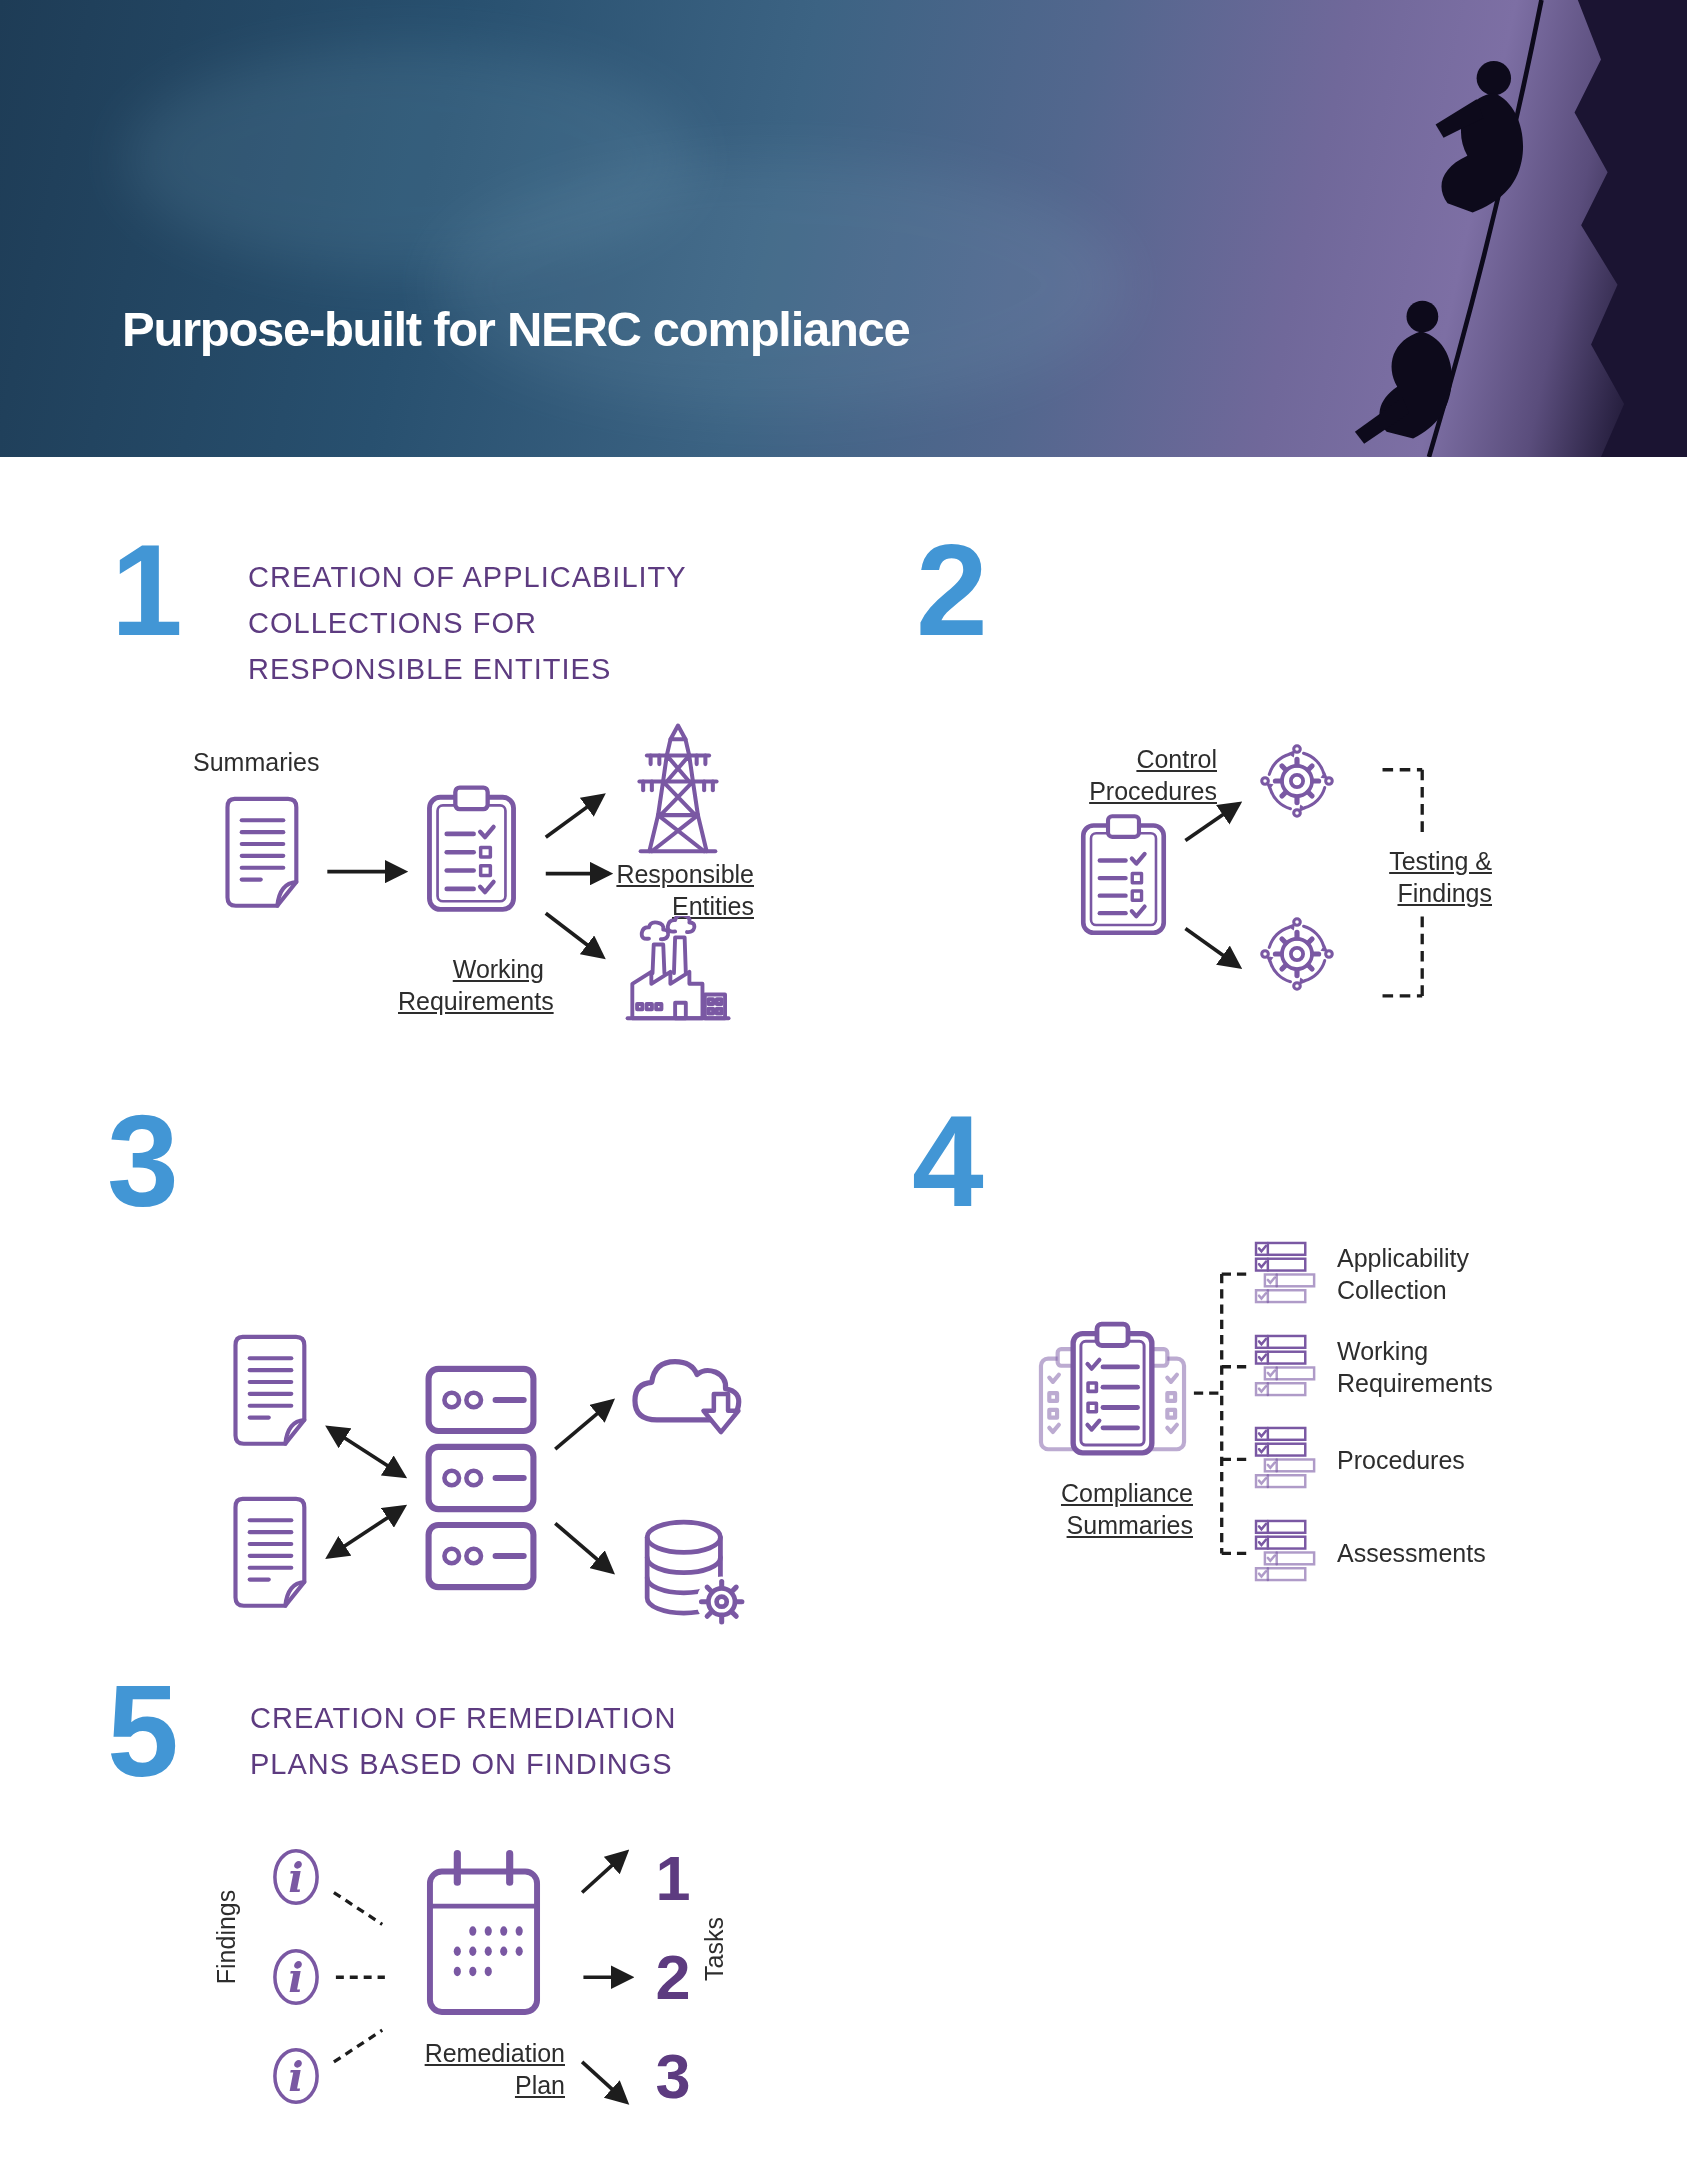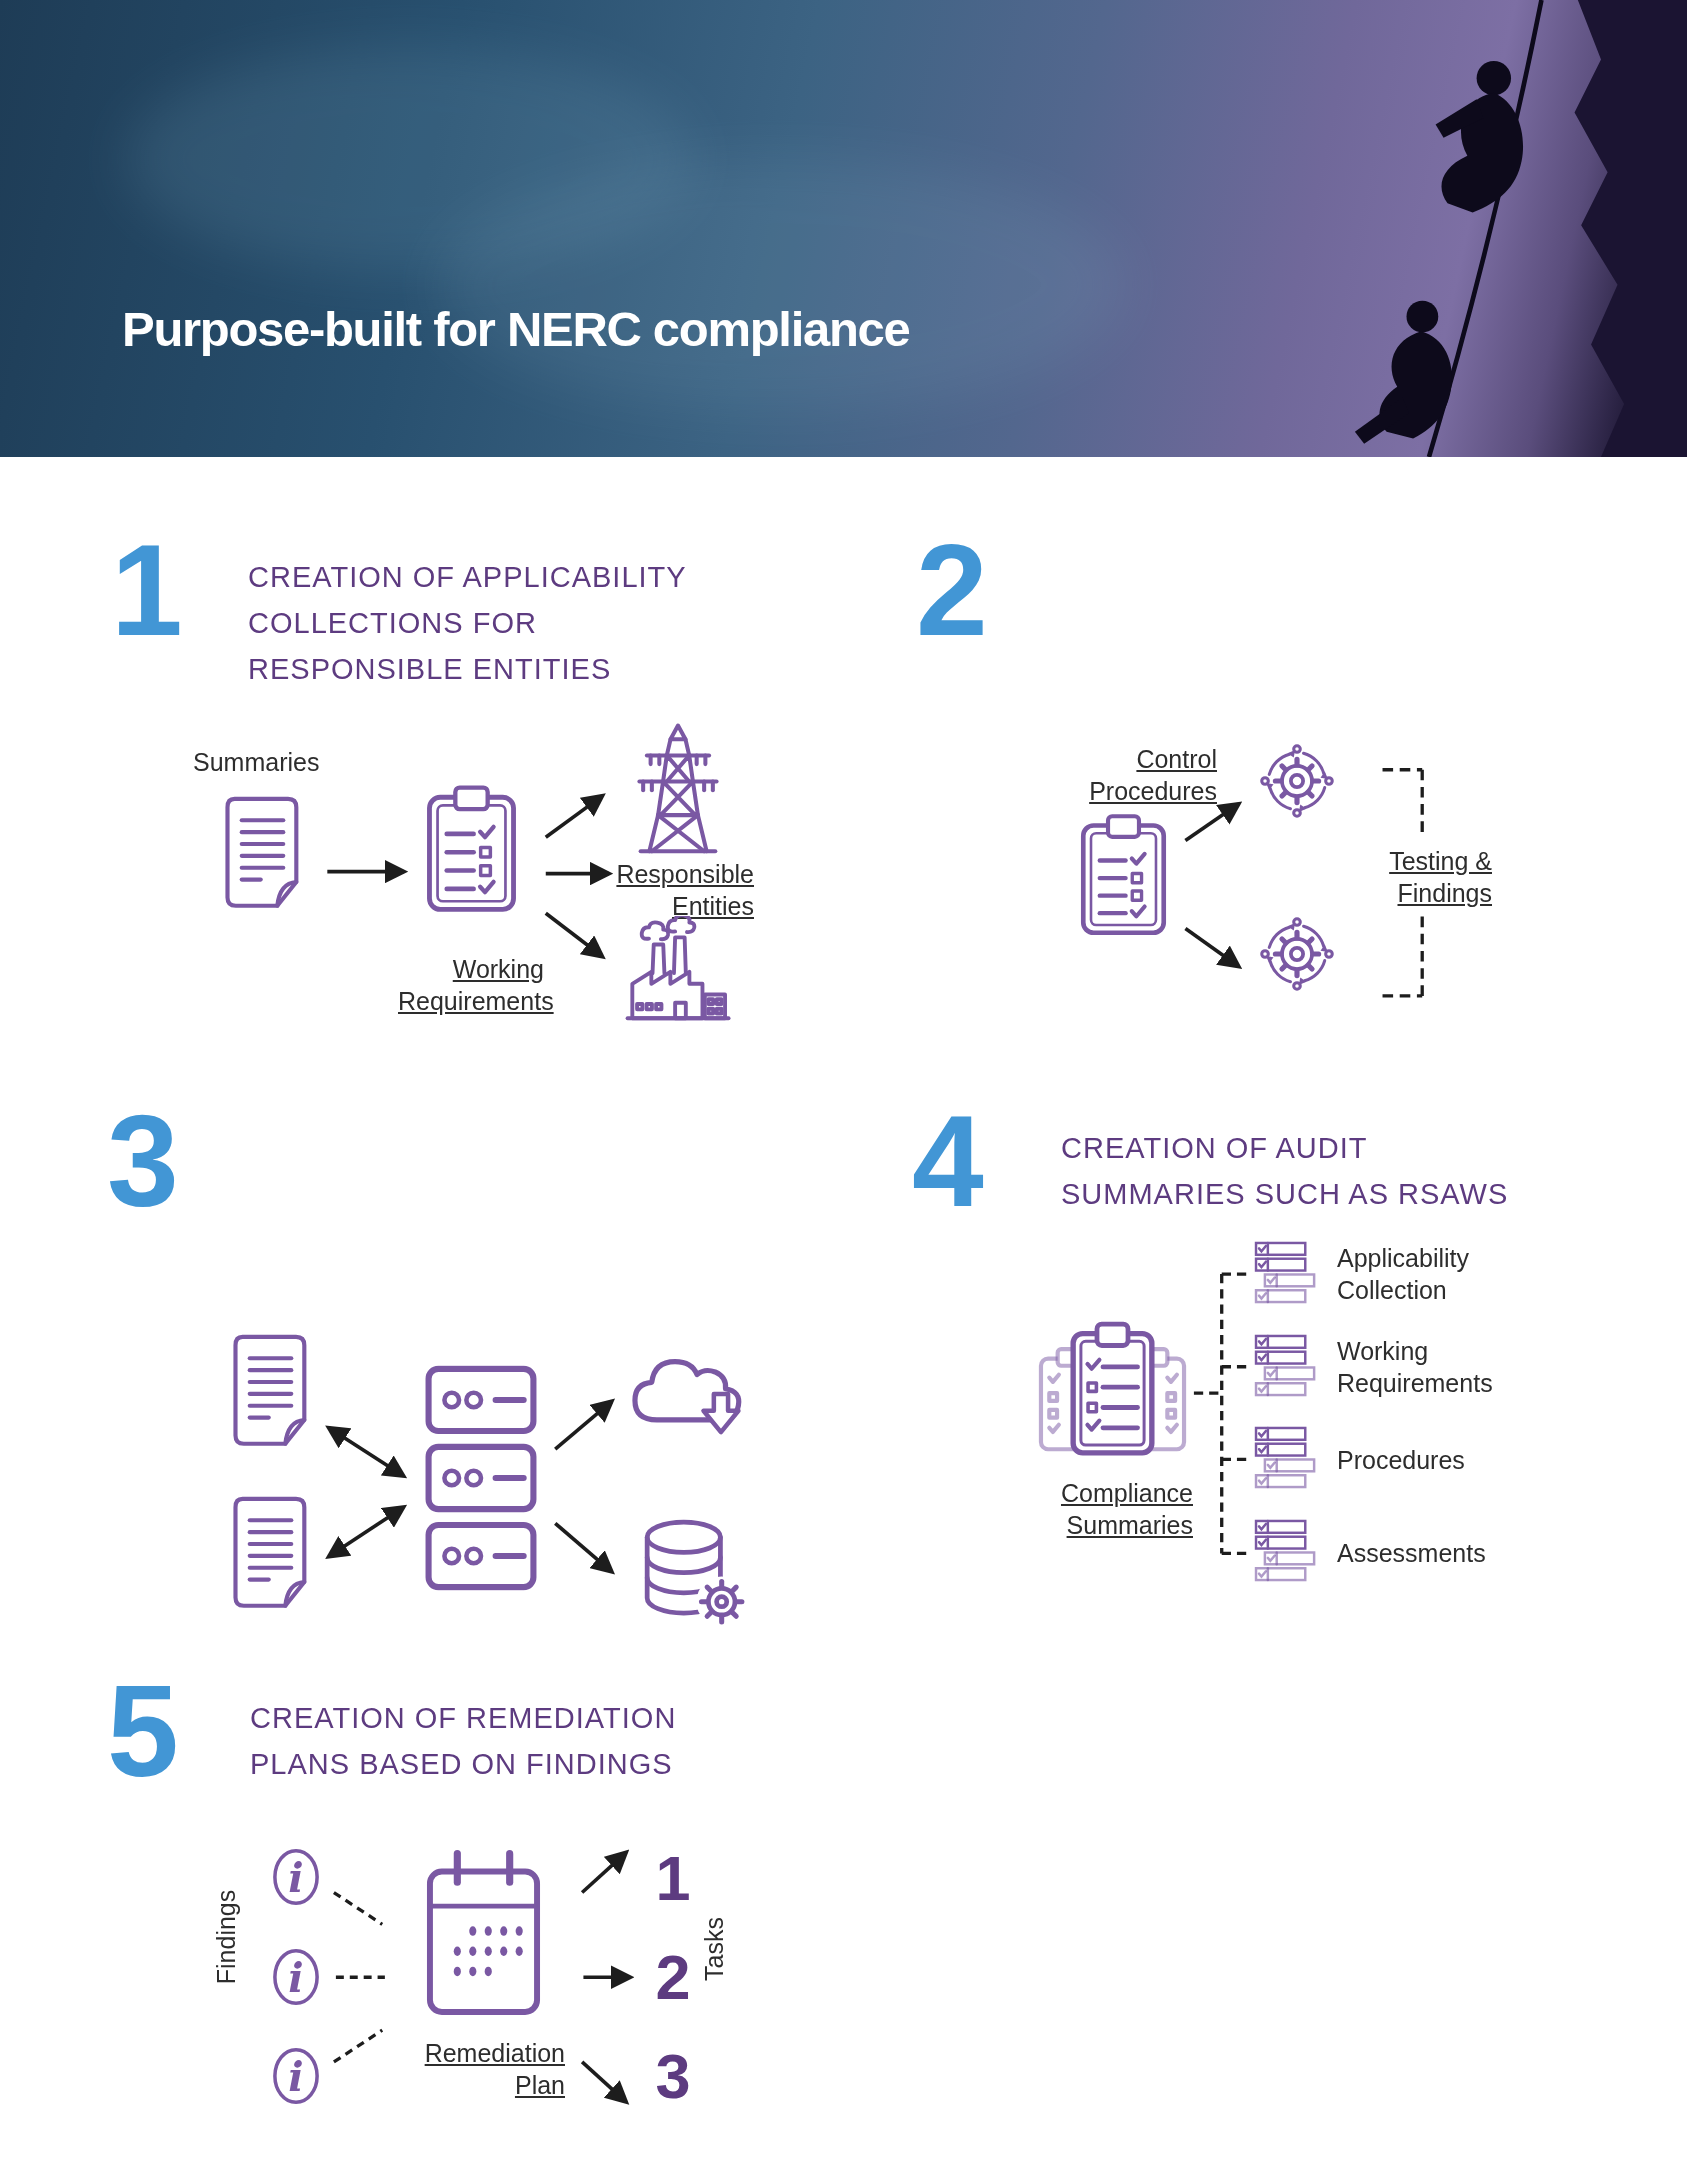--- a/index.html
+++ b/index.html
@@ -314,22 +314,20 @@
   <div class="num" style="left:111px;top:526px">1</div>
   <div class="heading" style="left:220px;top:554px;width:569px">CREATION OF APPLICABILITY
 COLLECTIONS FOR
 RESPONSIBLE ENTITIES</div>
 
   <div class="num" style="left:916px;top:526px">2</div>
 
   <div class="num" style="left:107px;top:1097px">3</div>
 
   <div class="num" style="left:912px;top:1097px">4</div>
-  <div class="heading" style="left:1033px;top:1125px;width:595px">CREATION OF AUDIT
-SUMMARIES SUCH AS RSAWS</div>
 
   <div class="num" style="left:107px;top:1667px">5</div>
   <div class="heading" style="left:222px;top:1695px;width:595px">CREATION OF REMEDIATION
 PLANS BASED ON FINDINGS</div>
 
   <div class="diag" style="left:185px;top:718px;width:609px;height:331px">
     <div class="lbl" style="left:8px;top:28px">Summaries</div>
     <svg class="icon" style="left:33px;top:76px" width="89" height="119" viewBox="0 0 135 180">
         <use href="#sym-doc"></use>
       </svg>

